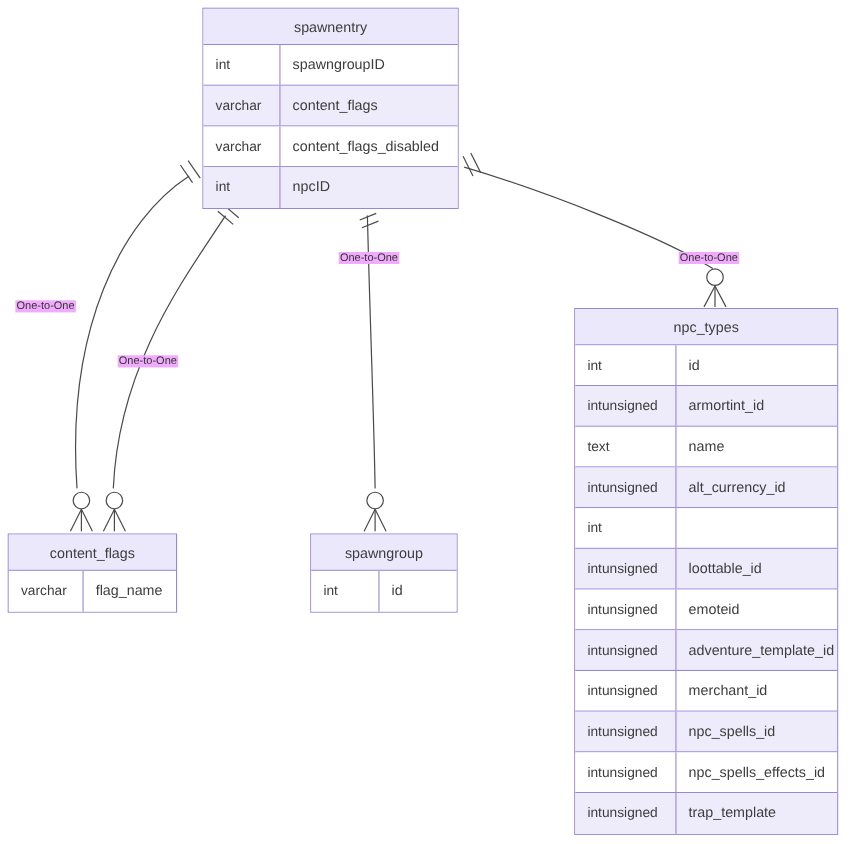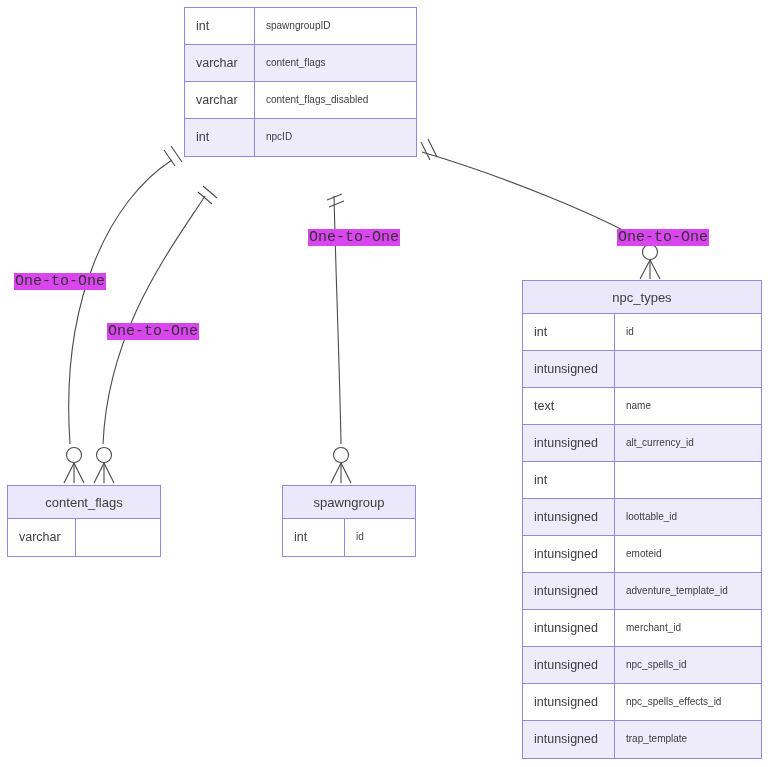--- a/index.html
+++ b/index.html
@@ -61,21 +61,21 @@
     border-right: 1px solid #9a86d9;
     font-size: 12.5px;
     color: #3d3d3d;
     line-height: 36px;
     padding-left: 11px;
     white-space: nowrap;
     overflow: hidden;
   }
   .er-field {
     box-sizing: border-box;
-    font-size: 10px;
+    font-size: 13px;
     color: #3d3d3d;
     line-height: 36px;
     padding-left: 11px;
     white-space: nowrap;
     overflow: hidden;
     flex: 1;
   }
 
   
   #table-spawnentry { left: 184px; top: 7px; width: 233px; }
@@ -88,27 +88,26 @@
   
   #table-content-flags { left: 7px; top: 485px; width: 154px; }
   #table-content-flags .er-type { width: 68px; }
 
   
   #table-spawngroup { left: 282px; top: 485px; width: 134px; }
   #table-spawngroup .er-type { width: 62px; }
 
   .rel-label {
     position: absolute;
-    font-size: 15px;
+    font-size: 10px;
     color: #333333;
-    background: #d946ef;
+    background: #f0abfc;
     white-space: nowrap;
     z-index: 4;
     padding: 0 1px;
-    font-family: Liberation Mono, monospace;
   }
   #label-rel-0 { left: 14px; top: 273px; }
   #label-rel-1 { left: 107px; top: 323px; }
   #label-rel-2 { left: 308px; top: 229px; }
   #label-rel-3 { left: 617px; top: 229px; }
 </style>
 </head>
 <body>
 
 <svg id="diagram-canvas" viewBox="0 0 784 767" xmlns="http://www.w3.org/2000/svg">
@@ -159,20 +158,21 @@
       <circle cx="650" cy="252" r="7.5" fill="#ffffff"></circle>
       <path d="M 650,260 L 640,279"></path>
       <path d="M 650,260 L 650,279"></path>
       <path d="M 650,260 L 660,279"></path>
     </g>
 
   </g>
 </svg>
 
 <div class="er-table" id="table-spawnentry">
+  <div class="er-title">spawnentry</div>
   <div class="er-row plain">
     <div class="er-type">int</div>
     <div class="er-field">spawngroupID</div>
   </div>
   <div class="er-row alt">
     <div class="er-type">varchar</div>
     <div class="er-field">content_flags</div>
   </div>
   <div class="er-row plain">
     <div class="er-type">varchar</div>
@@ -185,20 +185,21 @@
 </div>
 
 <div class="er-table" id="table-npc-types">
   <div class="er-title">npc_types</div>
   <div class="er-row plain">
     <div class="er-type">int</div>
     <div class="er-field">id</div>
   </div>
   <div class="er-row alt">
     <div class="er-type">intunsigned</div>
+    <div class="er-field">armortint_id</div>
   </div>
   <div class="er-row plain">
     <div class="er-type">text</div>
     <div class="er-field">name</div>
   </div>
   <div class="er-row alt">
     <div class="er-type">intunsigned</div>
     <div class="er-field">alt_currency_id</div>
   </div>
   <div class="er-row plain">
@@ -231,20 +232,21 @@
   <div class="er-row alt">
     <div class="er-type">intunsigned</div>
     <div class="er-field">trap_template</div>
   </div>
 </div>
 
 <div class="er-table" id="table-content-flags">
   <div class="er-title">content_flags</div>
   <div class="er-row plain">
     <div class="er-type">varchar</div>
+    <div class="er-field">flag_name</div>
   </div>
 </div>
 
 <div class="er-table" id="table-spawngroup">
   <div class="er-title">spawngroup</div>
   <div class="er-row plain">
     <div class="er-type">int</div>
     <div class="er-field">id</div>
   </div>
 </div>

